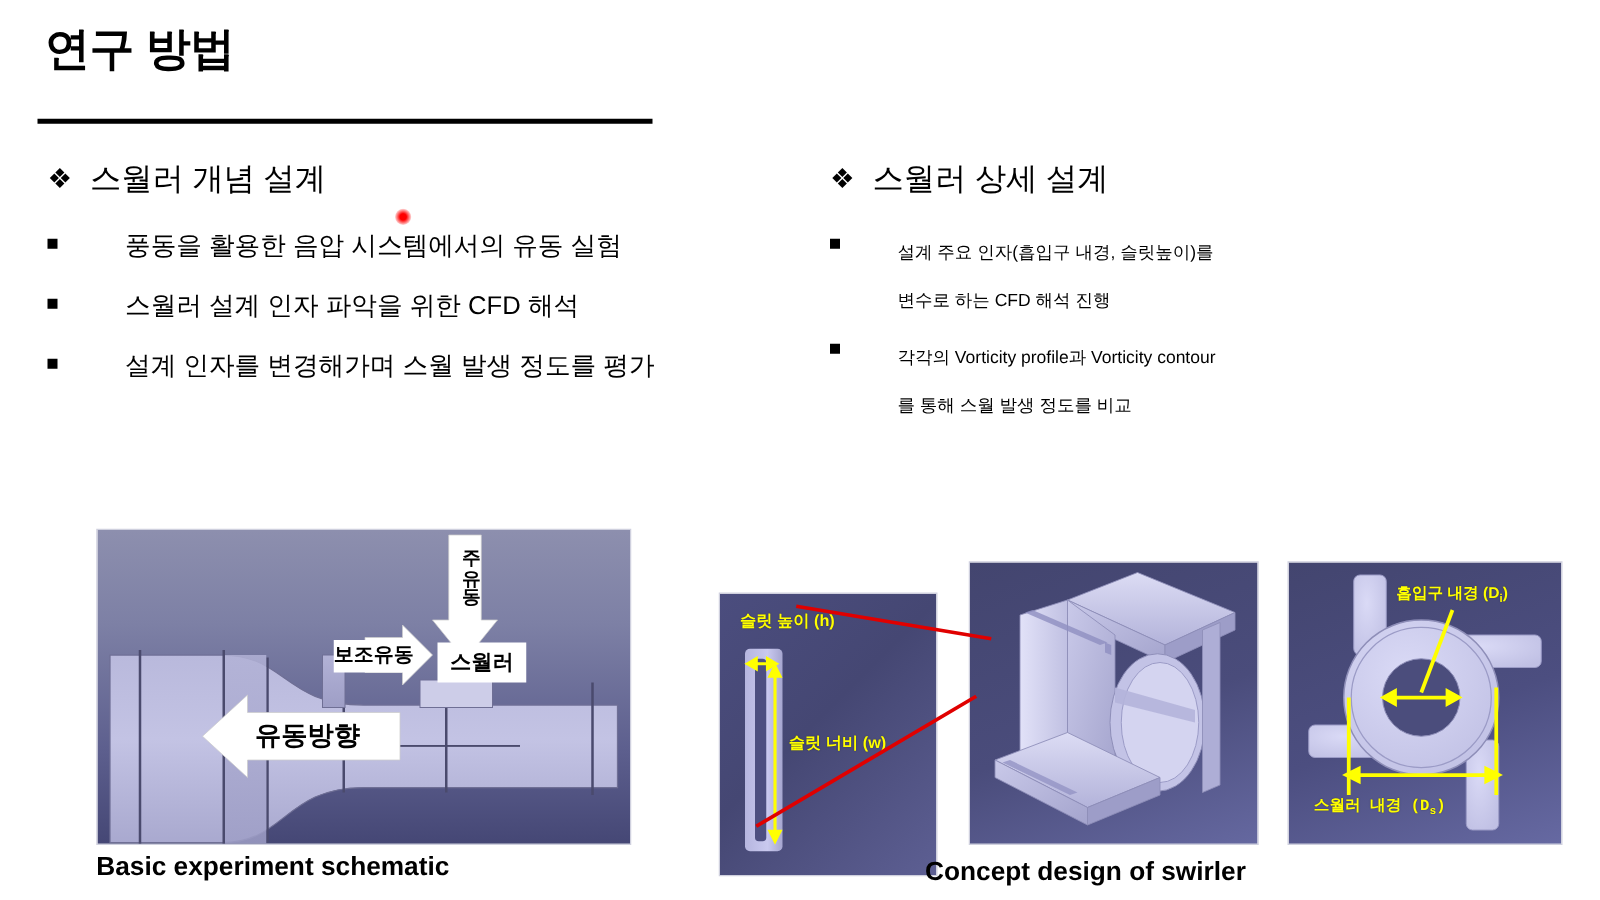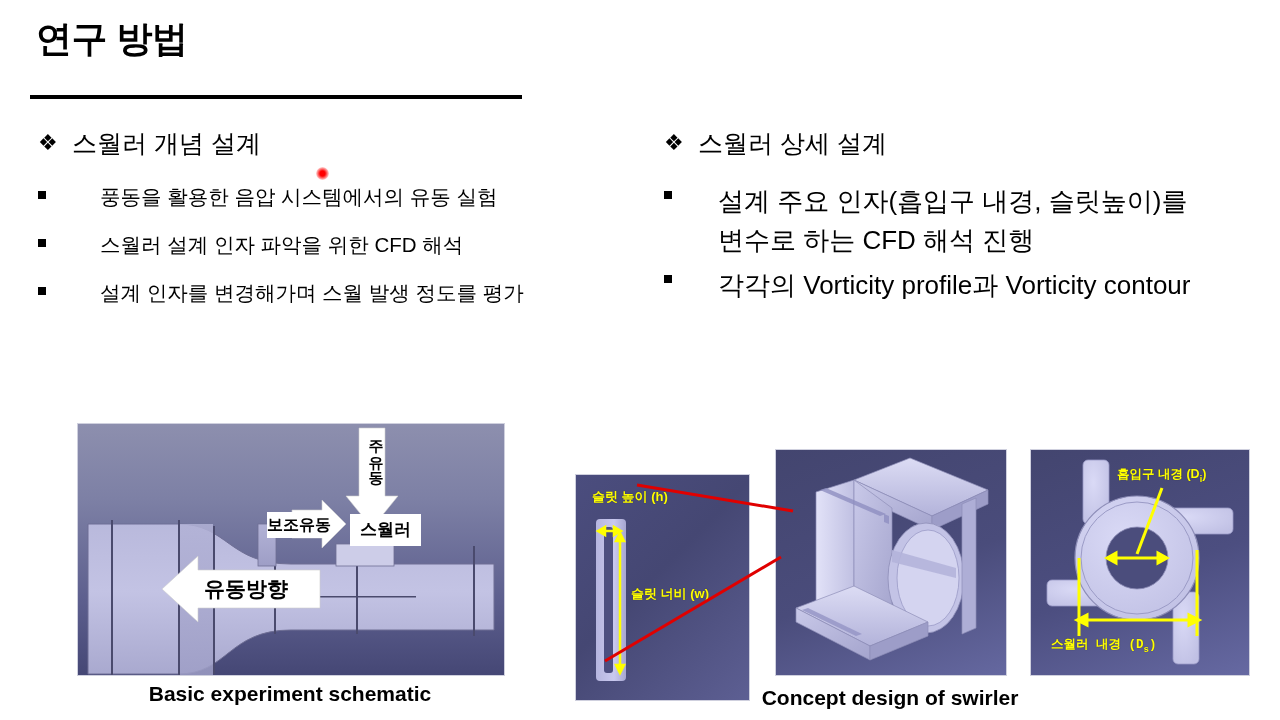--- a/index.html
+++ b/index.html
@@ -91,34 +91,33 @@
     height: 8px;
     background: #000;
     font-style: normal;
   }
   .bullet-text {
     font-size: 20.5px;
     line-height: 30px;
     color: #000;
   }
   .column.right .bullet-row .sq { width: 54px; flex: 0 0 54px; }
-  .column.right .bullet-text { font-size: 26px; line-height: 39px; }
+  .column.right .bullet-text { font-size: 14px; line-height: 39px; }
   .column.right .bullet-row { margin-bottom: 6px; }
 
   
   .figure {
     position: absolute;
     overflow: hidden;
   }
   .fig-caption {
     position: absolute;
     font-size: 21px;
     font-weight: bold;
     color: #000;
-    text-align: center;
     white-space: nowrap;
   }
 
   
   #panel-schematic {
     left: 77px;
     top: 423px;
     width: 426px;
     height: 251px;
     background: linear-gradient(180deg, #8d8fae 0%, #7d80a5 30%, #5d5f8e 70%, #454775 100%);
@@ -233,20 +232,21 @@
         <span>변수로 하는 CFD 해석 진행</span>
       </span>
     </div>
 
     <div class="bullet-row">
       <span class="sq">
           <i></i>
         </span>
       <span class="bullet-text">
         <span>각각의 Vorticity profile과 Vorticity contour</span><br>
+        <span>를 통해 스월 발생 정도를 비교</span>
       </span>
     </div>
   </div>
 
   <div class="figure" id="panel-schematic">
     <svg width="426" height="251" viewBox="0 0 426 251">
       <defs>
         <linearGradient id="ductFill" x1="0" y1="0" x2="0" y2="1">
           <stop offset="0%" stop-color="#b9b9dc"></stop>
           <stop offset="45%" stop-color="#c3c3e4"></stop>

